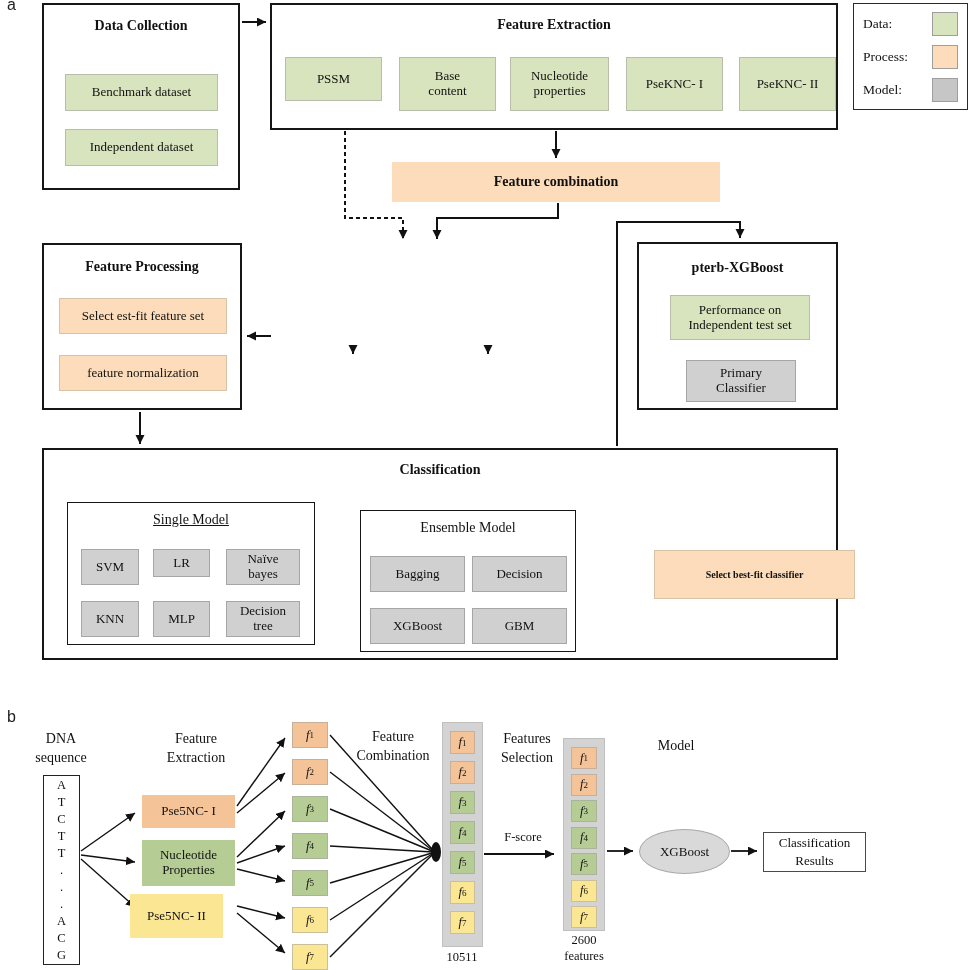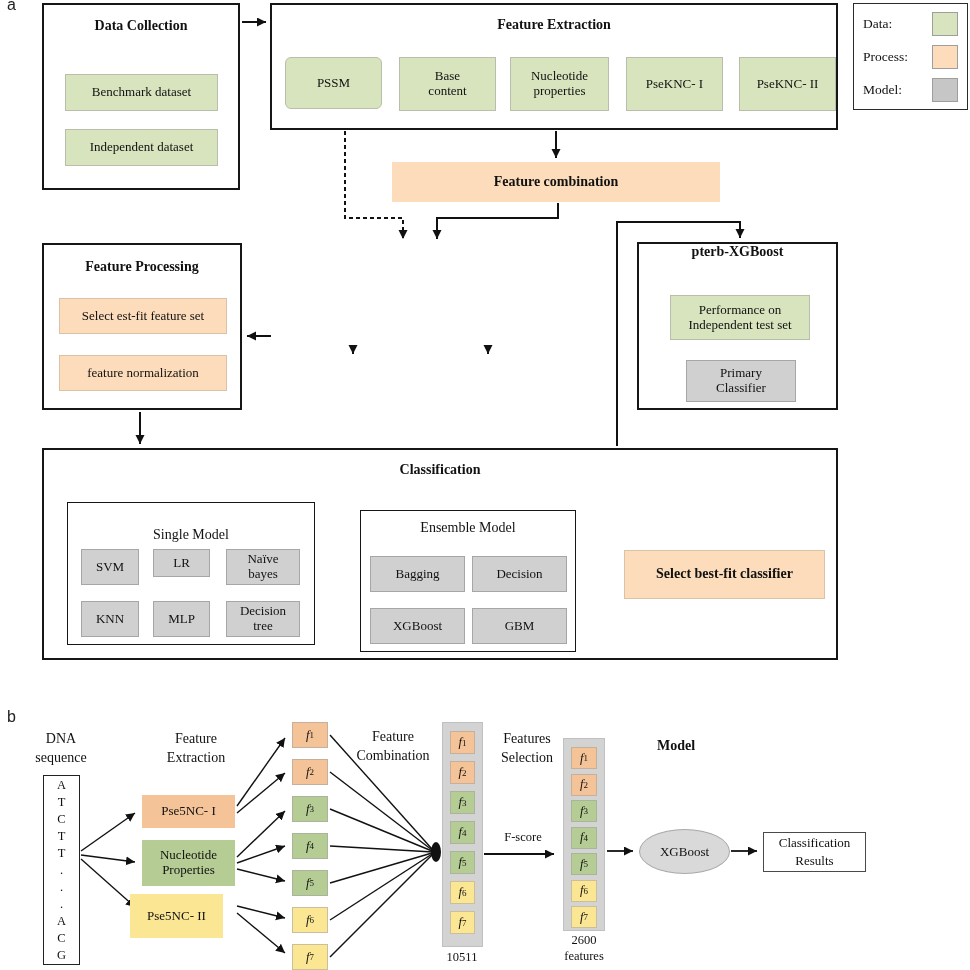--- a/index.html
+++ b/index.html
@@ -101,21 +101,21 @@
   <div class="abs panel-label" style="left:7px;top:-4px;">a</div>
 
   <div class="abs frame" style="left:42px;top:3px;width:198px;height:187px;">
     <div class="btitle" style="margin-top:13px;">Data Collection</div>
     <div class="abs tile ga cc" style="left:21px;top:69px;width:153px;height:37px;">Benchmark dataset</div>
     <div class="abs tile ga cc" style="left:21px;top:124px;width:153px;height:37px;">Independent dataset</div>
   </div>
 
   <div class="abs frame" style="left:270px;top:3px;width:568px;height:127px;">
     <div class="btitle" style="margin-top:12px;">Feature Extraction</div>
-    <div class="abs tile ga cc pre" style="left:13px;top:52px;width:97px;height:52px;border-radius:6px;">PSSM</div>
+    <div class="abs tile ga cc pre" style="left:13px;top:52px;width:97px;height:44px;">PSSM</div>
     <div class="abs tile ga cc pre" style="left:127px;top:52px;width:97px;height:54px;">Base
 content</div>
     <div class="abs tile ga cc pre" style="left:238px;top:52px;width:99px;height:54px;">Nucleotide
 properties</div>
     <div class="abs tile ga cc pre" style="left:354px;top:52px;width:97px;height:54px;">PseKNC- I</div>
     <div class="abs tile ga cc pre" style="left:467px;top:52px;width:97px;height:54px;">PseKNC- II</div>
   </div>
 
   <div class="abs frame-thin" style="left:853px;top:3px;width:115px;height:107px;padding-top:3px;">
     <div class="legend-row">
@@ -135,51 +135,51 @@
   <div class="abs tile combo cc" style="left:392px;top:162px;width:328px;height:40px;">Feature combination</div>
 
   <div class="abs frame" style="left:42px;top:243px;width:200px;height:167px;">
     <div class="btitle" style="margin-top:14px;">Feature Processing</div>
     <div class="abs tile oa cc" style="left:15px;top:53px;width:168px;height:36px;">Select est-fit feature set</div>
     <div class="abs tile oa cc" style="left:15px;top:110px;width:168px;height:36px;">feature normalization</div>
   </div>
 
 
   <div class="abs frame" style="left:637px;top:242px;width:201px;height:168px;">
-    <div class="btitle" style="">pterb-XGBoost</div>
+    <div class="btitle" style="margin-top:16px;">pterb-XGBoost</div>
     <div class="abs tile ga cc pre" style="left:31px;top:51px;width:140px;height:45px;">Performance on
 Independent test set</div>
     <div class="abs tile gra cc pre" style="left:47px;top:116px;width:110px;height:42px;">Primary
 Classifier</div>
   </div>
 
   <div class="abs frame" style="left:42px;top:448px;width:796px;height:212px;">
     <div class="btitle" style="margin-top:12px;">Classification</div>
 
     <div class="abs frame" style="left:23px;top:52px;width:248px;height:143px;border-width:1.8px;">
-      <div class="stitle" style="margin-top:24px;">Single Model</div>
+      <div class="stitle" style="margin-top:9px;text-decoration:underline;">Single Model</div>
       <div class="abs tile gra cc pre" style="left:13px;top:46px;width:58px;height:36px;">SVM</div>
       <div class="abs tile gra cc pre" style="left:85px;top:46px;width:57px;height:28px;">LR</div>
       <div class="abs tile gra cc pre" style="left:158px;top:46px;width:74px;height:36px;">Naïve
 bayes</div>
       <div class="abs tile gra cc pre" style="left:13px;top:98px;width:58px;height:36px;">KNN</div>
       <div class="abs tile gra cc pre" style="left:85px;top:98px;width:57px;height:36px;">MLP</div>
       <div class="abs tile gra cc pre" style="left:158px;top:98px;width:74px;height:36px;">Decision
 tree</div>
     </div>
 
     <div class="abs frame" style="left:316px;top:60px;width:216px;height:142px;border-width:1.8px;">
       <div class="stitle" style="margin-top:9px;">Ensemble Model</div>
       <div class="abs tile gra cc" style="left:9px;top:45px;width:95px;height:36px;">Bagging</div>
       <div class="abs tile gra cc" style="left:111px;top:45px;width:95px;height:36px;">Decision</div>
       <div class="abs tile gra cc" style="left:9px;top:97px;width:95px;height:36px;">XGBoost</div>
       <div class="abs tile gra cc" style="left:111px;top:97px;width:95px;height:36px;">GBM</div>
     </div>
 
-    <div class="abs tile oa cc" style="left:580px;top:100px;width:201px;height:49px;font-weight:bold;font-size:14px;">Select best-fit classifier</div>
+    <div class="abs tile oa cc" style="left:610px;top:100px;width:201px;height:49px;font-weight:bold;font-size:10px;">Select best-fit classifier</div>
   </div>
 
   <div class="abs panel-label" style="left:7px;top:708px;">b</div>
 
   <div class="abs bhead pre" style="left:25px;top:730px;width:72px;">DNA
 sequence</div>
 
   <div class="abs dna-box" style="left:43px;top:775px;width:37px;height:190px;">
       <div class="dna-ch">A</div>
       <div class="dna-ch">T</div>
@@ -299,20 +299,20 @@
         <sub>6</sub>
       </div>
       <div class="fi" style="background: rgb(251, 230, 148);">
         <i>f</i>
         <sub>7</sub>
       </div>
     </div>
   <div class="abs count pre" style="left:544px;top:932px;width:80px;">2600
 features</div>
 
-  <div class="abs bhead" style="left:636px;top:737px;width:80px;font-weight:bold;">Model</div>
+  <div class="abs bhead" style="left:636px;top:737px;width:80px;">Model</div>
 
   <div class="abs ellipse cc" style="left:639px;top:829px;width:91px;height:45px;">XGBoost</div>
 
   <div class="abs result-box cc pre" style="left:763px;top:832px;width:103px;height:40px;">Classification
 Results</div>
 
 </div>
 
 </body></html>

